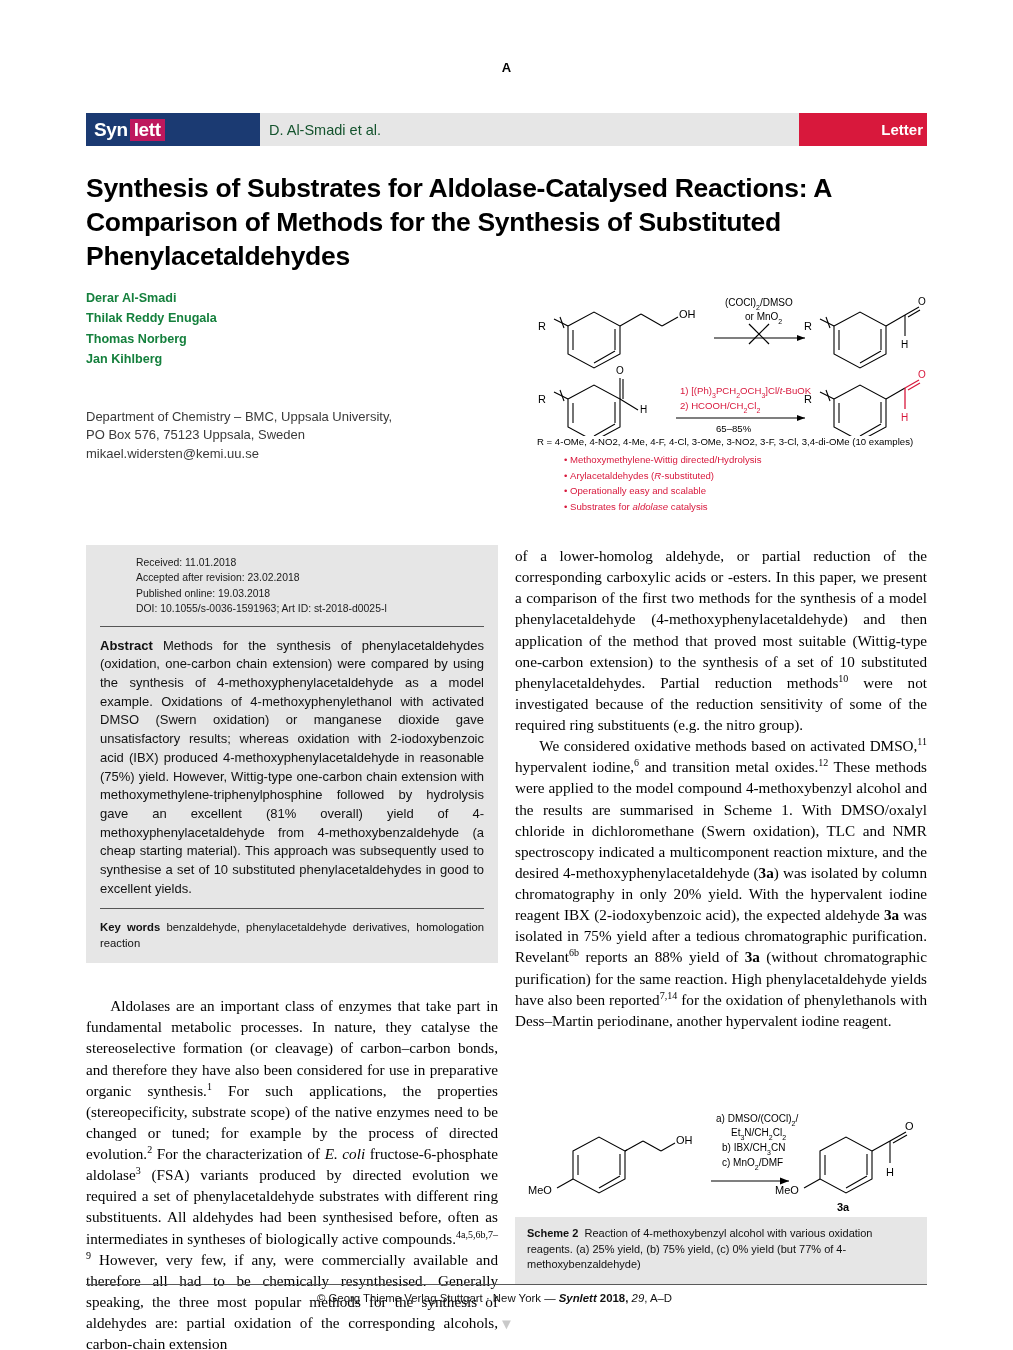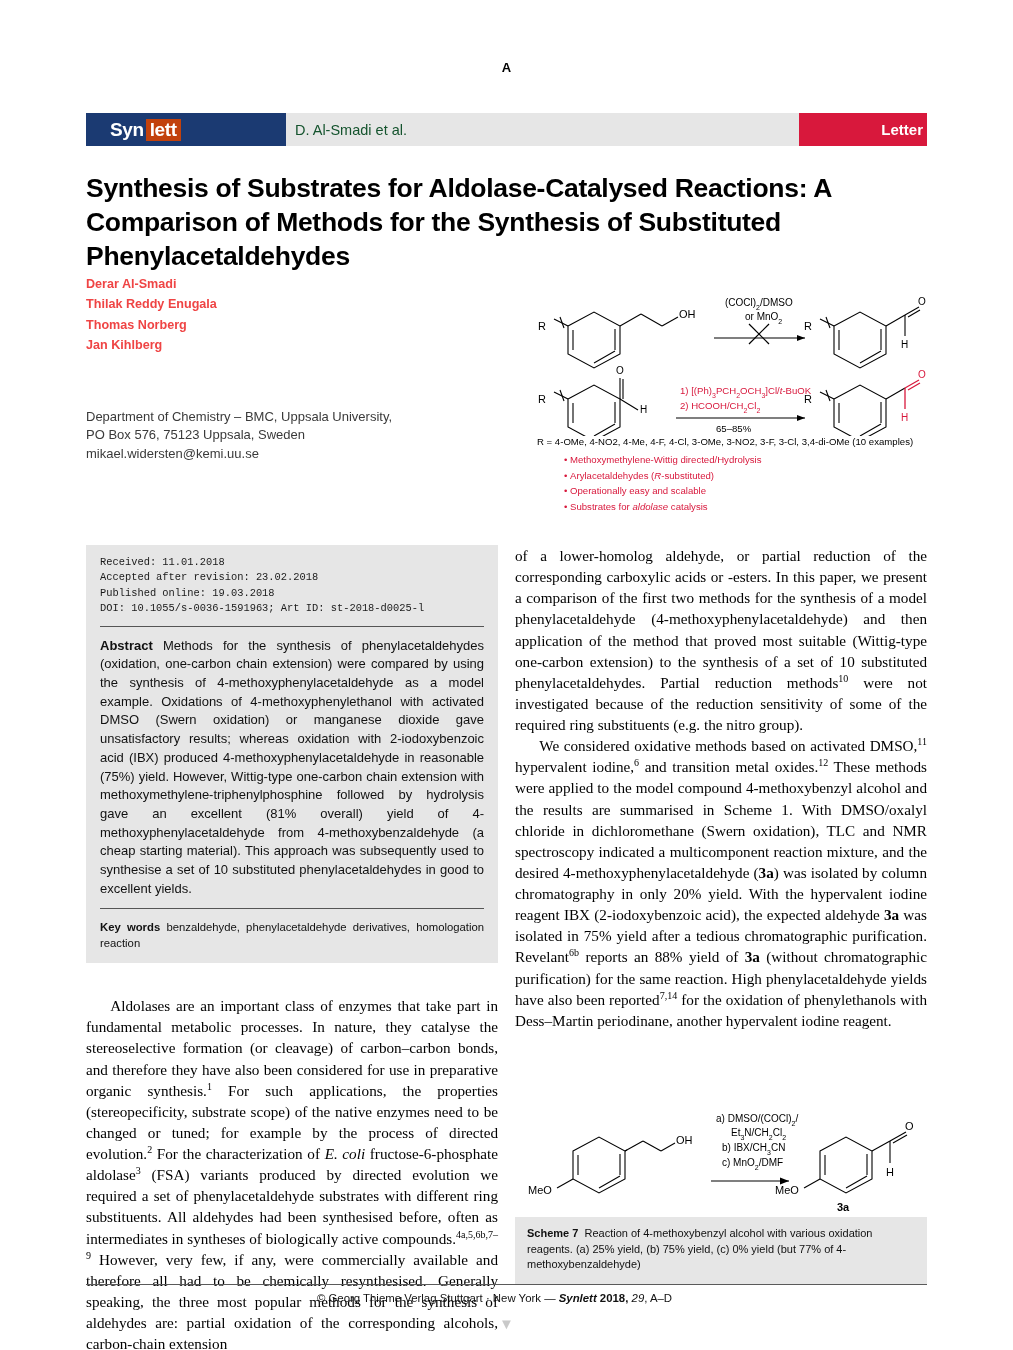--- a/index.html
+++ b/index.html
@@ -37,40 +37,40 @@
   .runhead {
     position: absolute;
     top: 113px;
     left: 86px;
     width: 841px;
     height: 33px;
     display: flex;
     align-items: stretch;
   }
   .logo-box {
-    width: 200px;
+    width: 174px;
     background: #1b3a72;
     display: flex;
     align-items: center;
-    padding-left: 24px;
+    padding-left: 8px;
     box-sizing: border-box;
   }
   .logo-syn {
     font-family: "Liberation Sans", sans-serif;
     font-weight: bold;
     font-size: 19px;
     color: #ffffff;
     letter-spacing: -.4px;
   }
   .logo-lett {
     font-family: "Liberation Sans", sans-serif;
     font-weight: bold;
     font-size: 19px;
     color: #ffffff;
-    background: #c2410c;
+    background: #be185d;
     padding: 0 4px;
     margin-left: 2px;
     letter-spacing: -.4px;
   }
   .runhead-mid {
     flex: 1;
     background: #e6e6e6;
     display: flex;
     align-items: center;
     padding-left: 9px;
@@ -103,28 +103,28 @@
     font-weight: bold;
     font-size: 26.5px;
     line-height: 1.28;
     letter-spacing: -.3px;
     color: #000;
   }
 
   
   .authors {
     position: absolute;
-    top: 274px;
+    top: 288px;
     left: 86px;
     width: 330px;
     font-family: "Liberation Sans", sans-serif;
     font-weight: bold;
     font-size: 12.6px;
     line-height: 1.62;
-    color: #ef4444;
+    color: #15803d;
   }
   .authors .star { font-size: 11px; vertical-align: super; }
   .affiliation {
     position: absolute;
     top: 408px;
     left: 86px;
     width: 330px;
     font-family: "Liberation Sans", sans-serif;
     font-size: 13px;
     line-height: 1.42;
@@ -179,24 +179,25 @@
   }
 
   
   .infobox {
     background: #e6e6e6;
     padding: 10px 14px 12px 14px;
     box-sizing: border-box;
     width: 412px;
   }
   .dates {
-    font-family: Liberation Mono, monospace;
+    font-family: Liberation Sans, sans-serif;
     font-size: 10.4px;
     line-height: 1.48;
     color: #1a1a1a;
+    margin-left: 36px;
   }
   .rule-thin {
     border-top: 1px solid #555;
     margin: 9px 0 10px 0;
   }
   .abstract {
     font-family: "Liberation Sans", sans-serif;
     font-size: 13px;
     line-height: 1.44;
     text-align: justify;
@@ -480,20 +481,20 @@
           <line x1="375" y1="36" x2="375" y2="58"></line>
           <line x1="375" y1="36" x2="391" y2="27"></line>
           <line x1="378" y1="38" x2="392" y2="30"></line>
         </g>
         <text x="260" y="89" font-family="Liberation Sans, sans-serif" font-size="11" fill="#000">MeO</text>
         <text x="390" y="25" font-family="Liberation Sans, sans-serif" font-size="11" fill="#000">O</text>
         <text x="371" y="71" font-family="Liberation Sans, sans-serif" font-size="11" fill="#000">H</text>
         <text x="322" y="106" font-family="Liberation Sans, sans-serif" font-size="11" font-weight="bold" fill="#000">3a</text>
       </svg>
     </div>
-    <div class="scheme-cap"><b>Scheme 7</b>&nbsp;&nbsp;<span>Reaction of 4-methoxybenzyl alcohol with various oxidation reagents. (a) 25% yield, (b) 75% yield, (c) 0% yield (but 77% of 4-methoxybenzaldehyde)</span></div>
+    <div class="scheme-cap"><b>Scheme 2</b>&nbsp;&nbsp;<span>Reaction of 4-methoxybenzyl alcohol with various oxidation reagents. (a) 25% yield, (b) 75% yield, (c) 0% yield (but 77% of 4-methoxybenzaldehyde)</span></div>
   </div>
 
   <div class="footer-rule"></div>
   <div class="footer"><span class="reg">© Georg Thieme Verlag  Stuttgart · New York — </span><span class="it">Synlett</span><span> 2018, </span><span class="it reg">29</span><span class="reg">, A–D</span></div>
   <div class="tri">▼</div>
 
 </div>
 
 </body></html>

